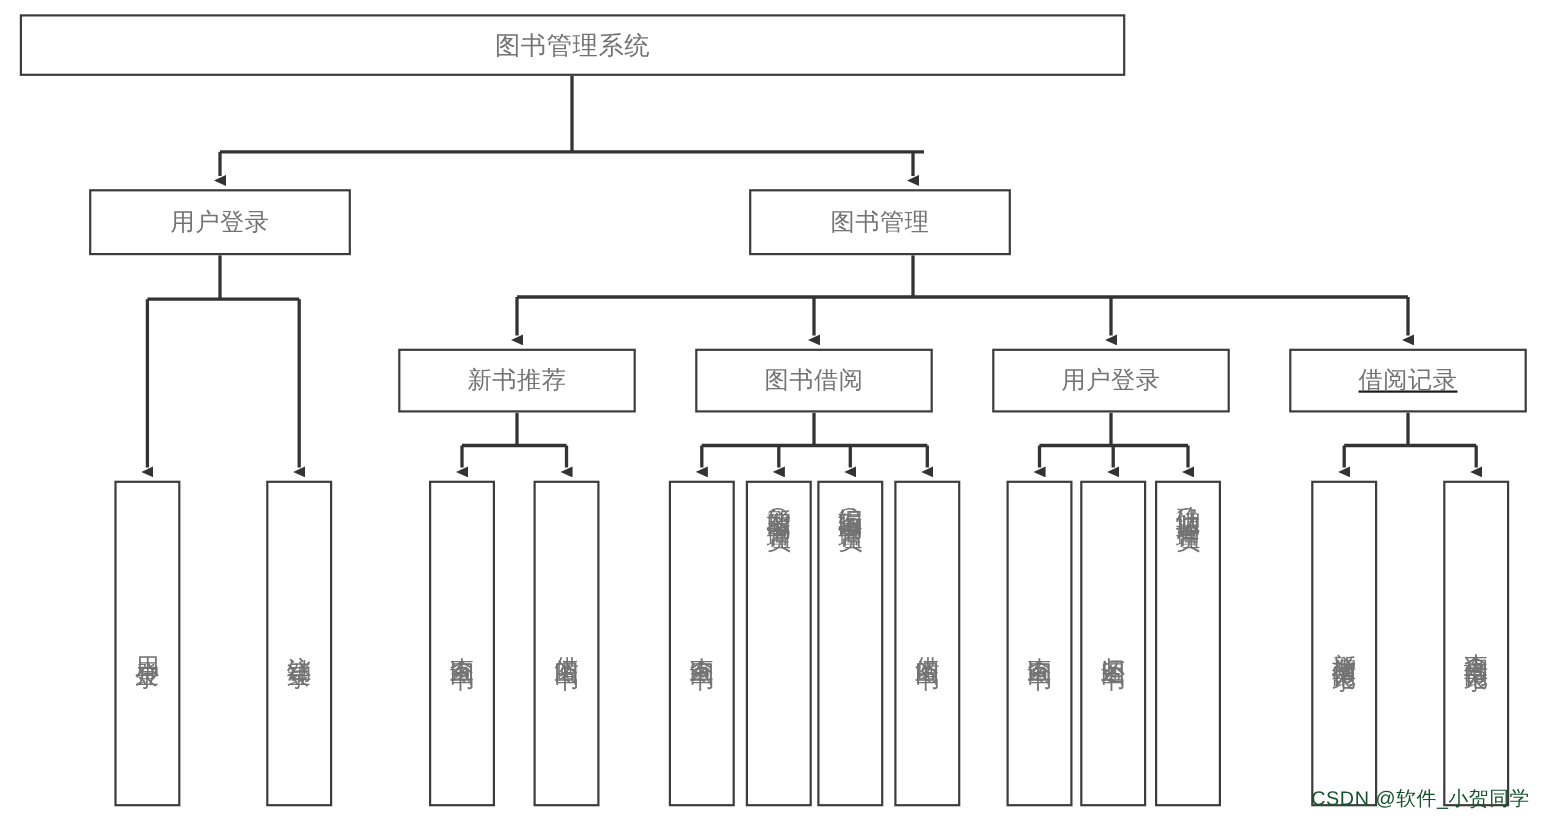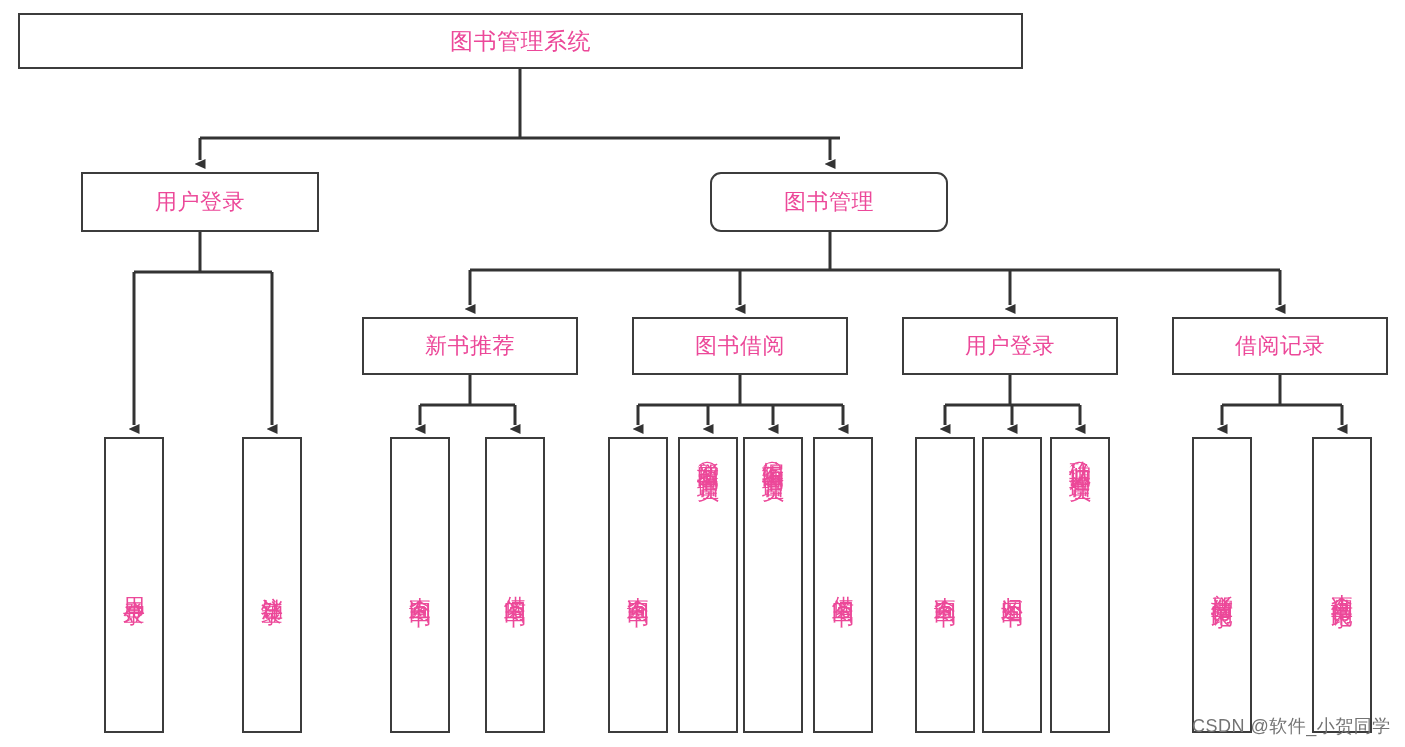--- a/index.html
+++ b/index.html
@@ -32,21 +32,21 @@
     background: #ffffff;
     border: 2px solid #3c3c3c;
     display: flex;
     align-items: center;
     justify-content: center;
   }
   .node .label {
     font-size: 22px;
     line-height: 1.25;
     letter-spacing: 0.5px;
-    color: #ec4899;
+    color: #737373;
     white-space: nowrap;
   }
   .node.root .label { font-size: 23px; }
   .node.leaf {
     align-items: flex-start;
     justify-content: center;
     padding-top: 4px;
   }
   .node.leaf .label {
     writing-mode: vertical-rl;
@@ -56,21 +56,21 @@
     line-height: 1.0;
     white-space: nowrap;
   }
   .node.leaf.centered {
     align-items: center;
     padding-top: 0;
   }
   .watermark {
     position: absolute;
     font-size: 18px;
-    color: #737373;
+    color: #14532d;
     white-space: nowrap;
     letter-spacing: 0.5px;
   }
 </style>
 </head>
 <body>
 
 <div id="canvas">
 
   <svg class="edges" viewBox="0 0 1405 747">
@@ -123,34 +123,34 @@
     </g>
   </svg>
 
   <div class="node root" id="n-root" style="left: 18px; top: 13px; width: 1005px; height: 56px;">
     <span class="label">图书管理系统</span>
   </div>
 
   <div class="node" id="n-l1-0" style="left: 81px; top: 172px; width: 238px; height: 60px;">
     <span class="label">用户登录</span>
   </div>
-  <div class="node" id="n-l1-1" style="left: 710px; top: 172px; width: 238px; height: 60px; border-radius: 11px;">
+  <div class="node" id="n-l1-1" style="left: 681px; top: 172px; width: 238px; height: 60px;">
     <span class="label">图书管理</span>
   </div>
 
   <div class="node" id="n-l2-1" style="left: 632px; top: 317px; width: 216px; height: 58px;">
     <span class="label">图书借阅</span>
   </div>
   <div class="node" id="n-l2-0" style="left: 362px; top: 317px; width: 216px; height: 58px;">
     <span class="label">新书推荐</span>
   </div>
   <div class="node" id="n-l2-2" style="left: 902px; top: 317px; width: 216px; height: 58px;">
     <span class="label">用户登录</span>
   </div>
-  <div class="node" id="n-l2-3" style="left: 1172px; top: 317px; width: 216px; height: 58px;">
+  <div class="node" id="n-l2-3" style="left: 1172px; top: 317px; width: 216px; height: 58px; text-decoration: underline;">
     <span class="label">借阅记录</span>
   </div>
 
   <div class="node leaf centered" id="n-lf-0" style="left: 104px; top: 437px; width: 60px; height: 296px;">
     <span class="label">用户登录</span>
   </div>
   <div class="node leaf centered" id="n-lf-1" style="left: 242px; top: 437px; width: 60px; height: 296px;">
     <span class="label">注销登录</span>
   </div>
   <div class="node leaf centered" id="n-lf-2" style="left: 390px; top: 437px; width: 60px; height: 296px;">

